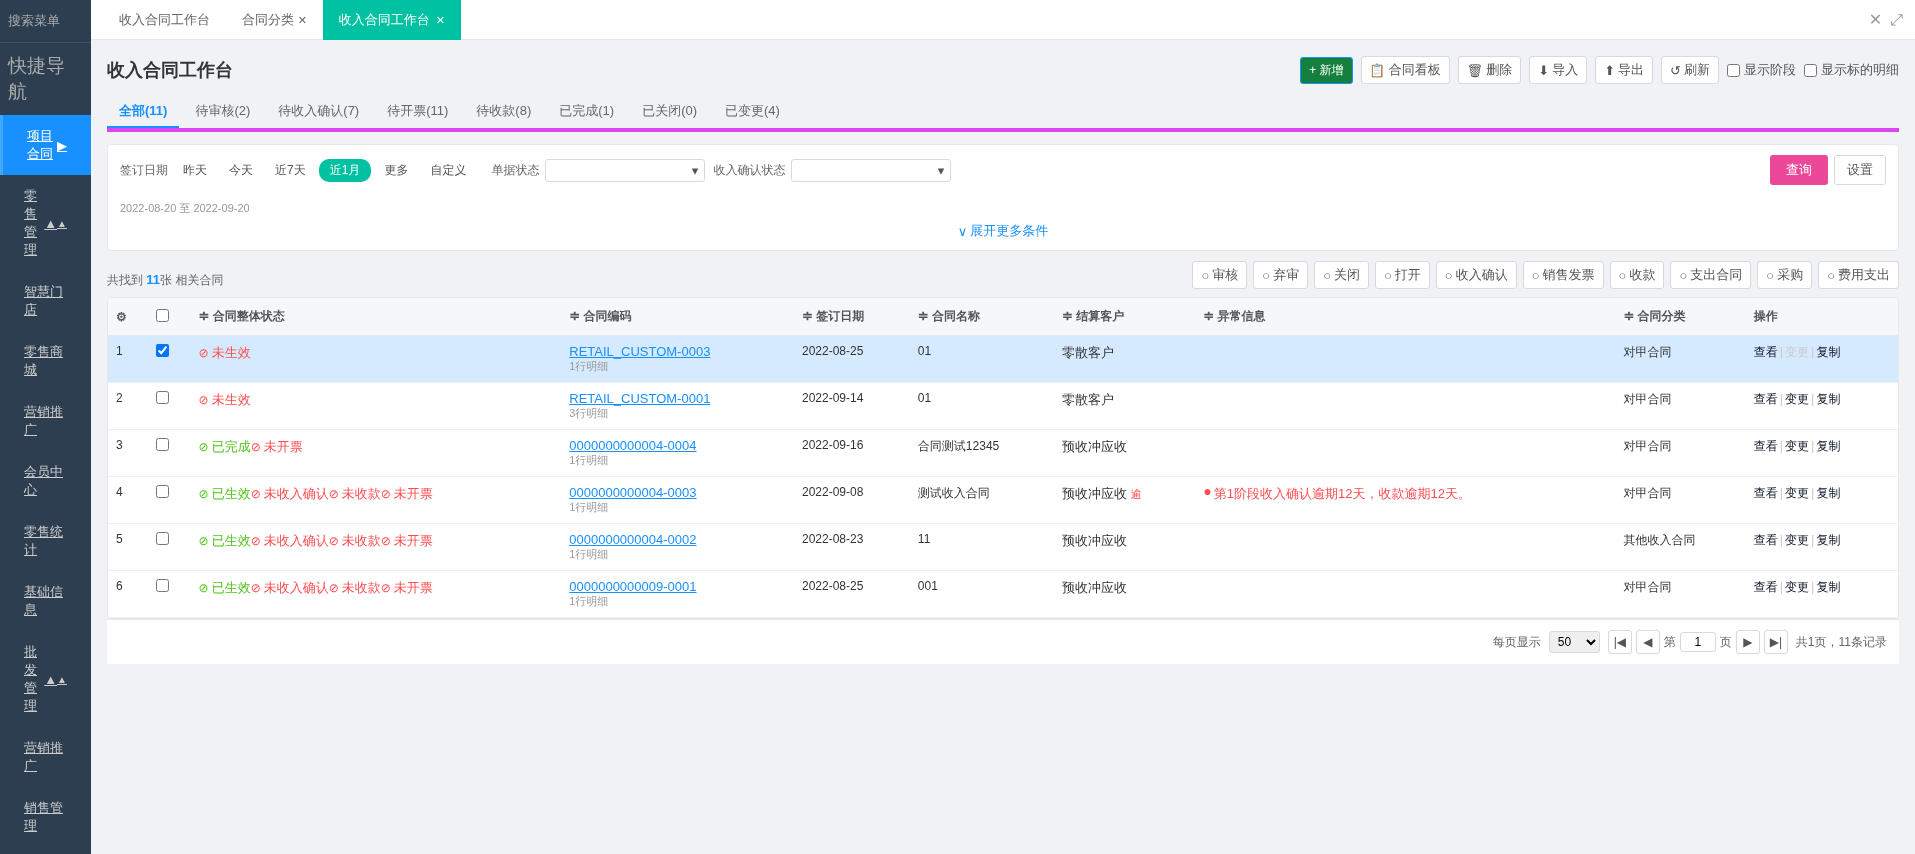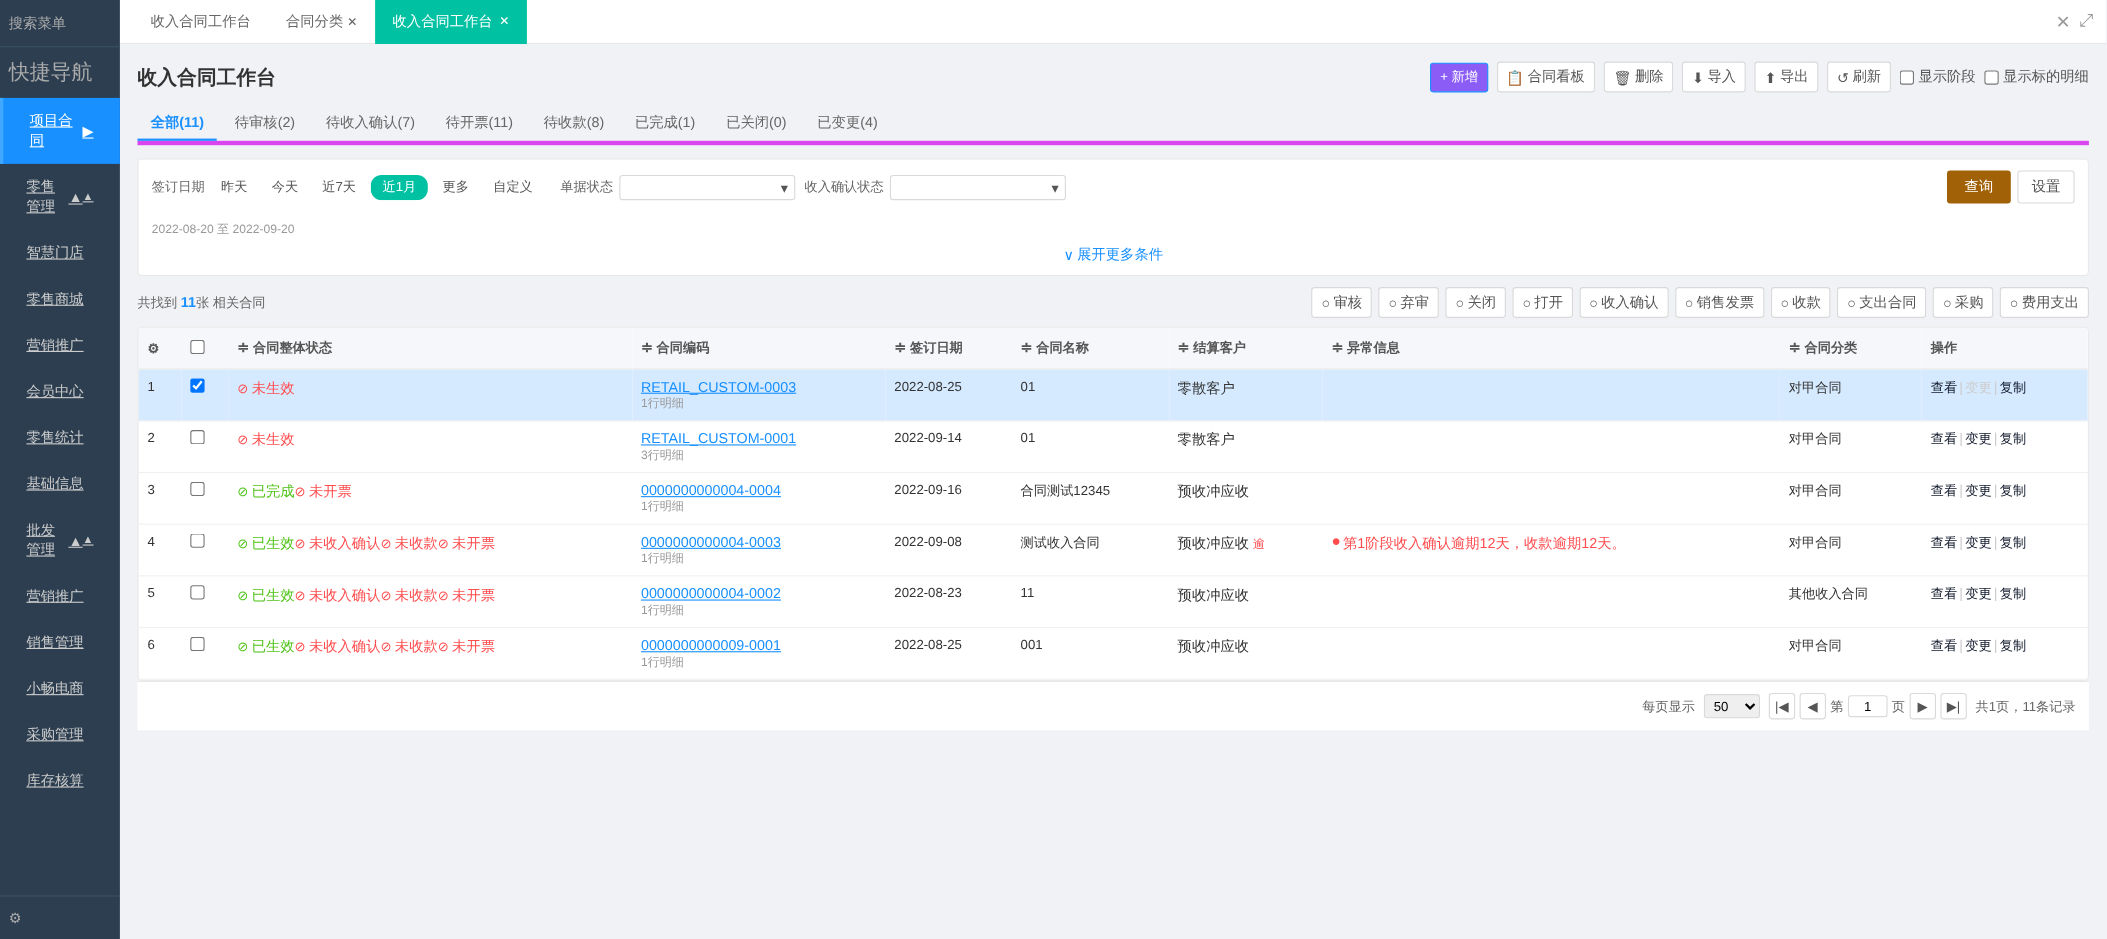--- a/index.html
+++ b/index.html
@@ -1,19 +1,19 @@
 <!DOCTYPE html>
 <html><head>
   <meta charset="utf-8">
   <style>
     * { box-sizing: border-box; margin: 0; padding: 0; font-family: 'Microsoft YaHei', Arial, sans-serif; font-size: 13px; }
     body { display: flex; height: 854px; overflow: hidden; background: #f0f2f5; }
 
     
-    .sidebar { width: 109px; background: #2c3e50; color: #ccc; display: flex; flex-direction: column; flex-shrink: 0; }
+    .sidebar { width: 91px; background: #2c3e50; color: #ccc; display: flex; flex-direction: column; flex-shrink: 0; }
     .sidebar-search { padding: 12px 8px; font-size: 13px; color: #aaa; cursor: pointer; border-bottom: 1px solid #3d5166; }
     .sidebar-nav { padding: 10px 8px; font-size: 19px; color: #aaa; cursor: pointer; }
     .sidebar-item { padding: 12px 24px; font-size: 13px; color: #ccc; cursor: pointer; display: flex; align-items: center; justify-content: space-between; text-decoration: underline; }
     .sidebar-item.active { background: #1890ff; color: #fff; border-left: 3px solid #40a9ff; }
     .sidebar-item.has-arrow::after { content: '▲'; font-size: 10px; }
     .sidebar-bottom { margin-top: auto; padding: 12px 8px; color: #aaa; cursor: pointer; border-top: 1px solid #3d5166; }
 
     
     .main { flex: 1; display: flex; flex-direction: column; overflow: hidden; }
 
@@ -26,44 +26,44 @@
     .top-expand { color: #999; cursor: pointer; font-size: 16px; margin-left: 8px; }
 
     
     .content { flex: 1; padding: 16px; overflow: auto; }
 
     
     .page-header { display: flex; align-items: center; justify-content: space-between; margin-bottom: 12px; }
     .page-title { font-size: 18px; font-weight: bold; color: #333; }
     .toolbar { display: flex; align-items: center; gap: 8px; flex-wrap: wrap; }
     .toolbar-btn { display: flex; align-items: center; gap: 3px; padding: 4px 8px; cursor: pointer; color: #555; font-size: 12px; background: #fff; border: 1px solid #d9d9d9; border-radius: 3px; }
-    .toolbar-btn.primary { background: #8b5cf6; color: #fff; border-color: #1890ff; }
+    .toolbar-btn.primary { background: #15803d; color: #fff; border-color: #1890ff; }
     .checkbox-label { display: flex; align-items: center; gap: 4px; font-size: 12px; color: #555; cursor: pointer; }
 
     
     .status-tabs { display: flex; gap: 4px; margin-bottom: 12px; border-bottom: 4px solid #d946ef; }
     .status-tab { padding: 6px 12px; cursor: pointer; color: #666; font-size: 13px; border-bottom: 2px solid transparent; }
     .status-tab.active { color: #1890ff; border-bottom: 2px solid #1890ff; font-weight: bold; }
 
     
     .filter-bar { background: #fff; border: 1px solid #e8e8e8; border-radius: 4px; padding: 10px 12px; margin-bottom: 10px; }
     .filter-row { display: flex; align-items: center; gap: 16px; flex-wrap: wrap; }
     .filter-group { display: flex; align-items: center; gap: 6px; }
     .filter-label { color: #666; font-size: 12px; white-space: nowrap; }
     .filter-date-btns { display: flex; gap: 4px; }
     .date-btn { padding: 2px 8px; cursor: pointer; font-size: 12px; color: #555; border: 1px solid transparent; border-radius: 3px; }
     .date-btn.active { background: #00c2a3; color: #fff; border-radius: 10px; padding: 2px 10px; }
     .date-range { font-size: 11px; color: #999; margin-top: 2px; }
     .select-box { border: 1px solid #d9d9d9; border-radius: 3px; padding: 3px 20px 3px 8px; font-size: 12px; color: #555; background: #fff; min-width: 160px; position: relative; cursor: pointer; }
     .expand-more { color: #1890ff; cursor: pointer; font-size: 12px; display: flex; align-items: center; gap: 3px; }
-    .query-btn { background: #a16207; color: #fff; border: none; border-radius: 3px; padding: 5px 16px; cursor: pointer; font-size: 13px; }
+    .query-btn { background: #ec4899; color: #fff; border: none; border-radius: 3px; padding: 5px 16px; cursor: pointer; font-size: 13px; }
     .set-btn { background: #fff; color: #555; border: 1px solid #d9d9d9; border-radius: 3px; padding: 5px 12px; cursor: pointer; font-size: 13px; }
 
     
-    .action-bar { display: flex; align-items: center; justify-content: space-between; margin-bottom: 8px; }
+    .action-bar { display: flex; align-items: flex-end; justify-content: space-between; margin-bottom: 8px; }
     .record-info { font-size: 12px; color: #666; }
     .record-info span { color: #1890ff; font-weight: bold; }
     .action-btns { display: flex; gap: 6px; }
     .action-btn { display: flex; align-items: center; gap: 3px; padding: 4px 8px; cursor: pointer; color: #555; font-size: 12px; background: #fff; border: 1px solid #d9d9d9; border-radius: 3px; }
 
     
     .table-wrap { background: #fff; border: 1px solid #e8e8e8; border-radius: 4px; overflow: auto; }
     table { width: 100%; border-collapse: collapse; min-width: 900px; }
     thead tr { background: #f5f7fa; }
     thead th { padding: 10px 8px; text-align: left; font-size: 12px; color: #555; font-weight: 600; border-bottom: 1px solid #e8e8e8; white-space: nowrap; }

